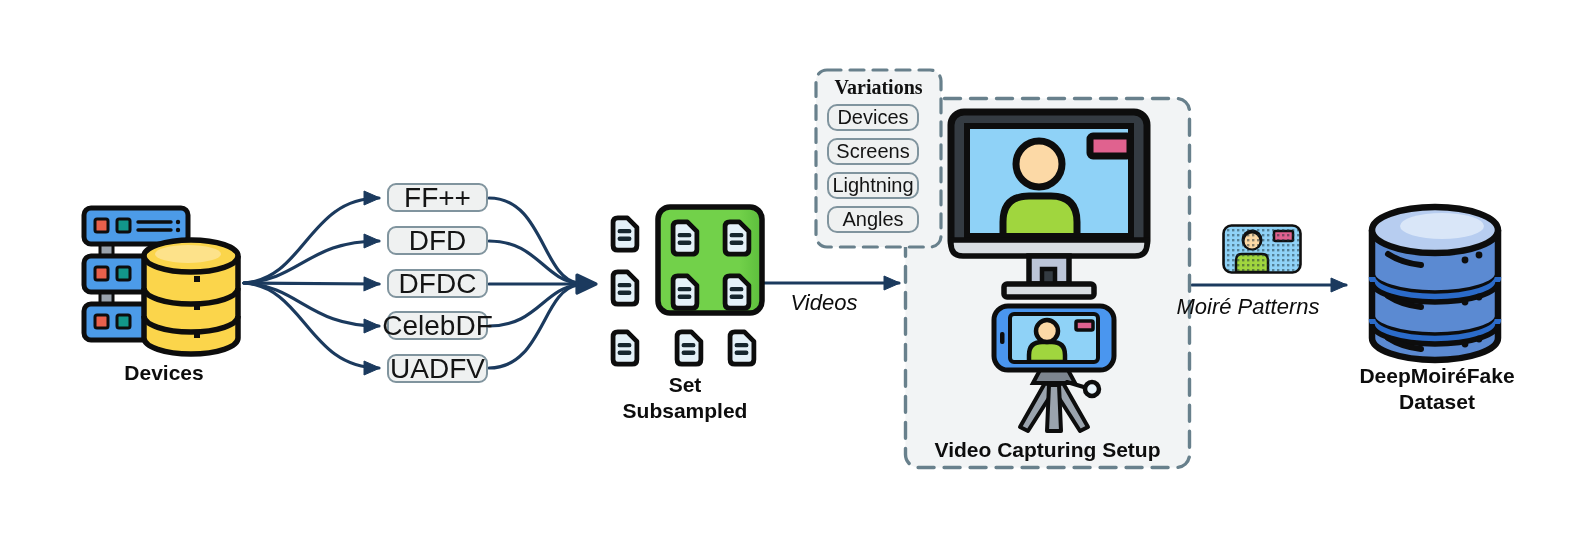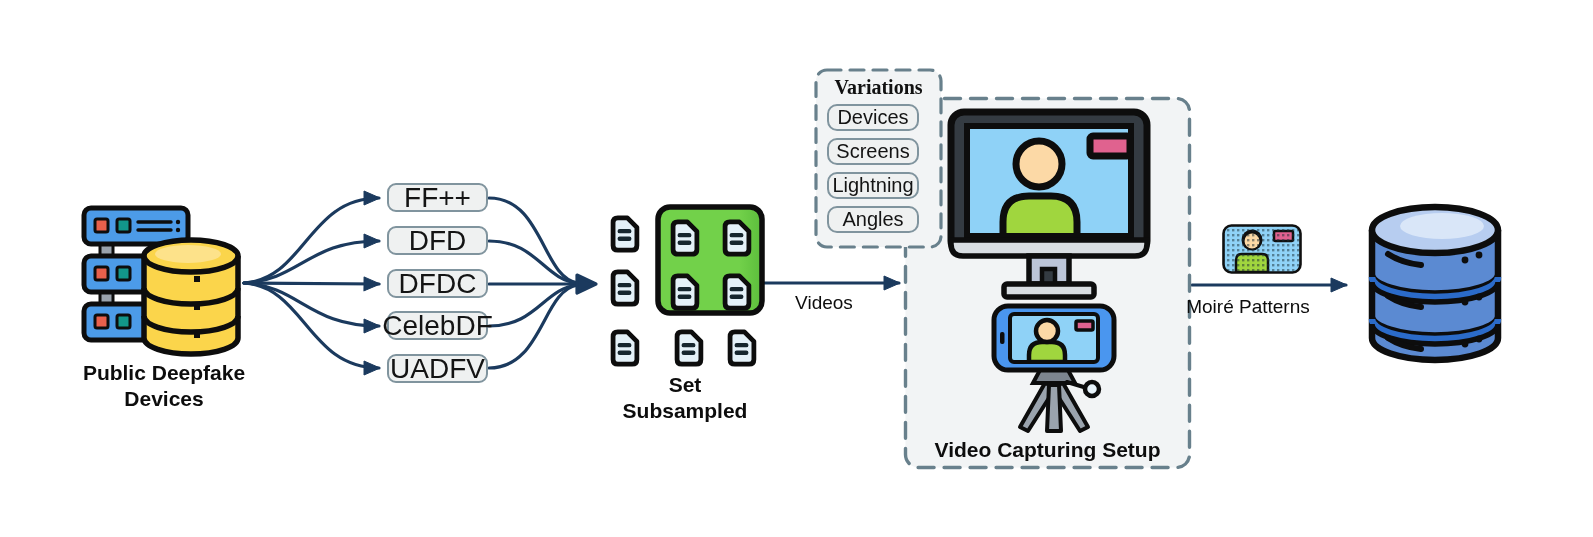--- a/index.html
+++ b/index.html
@@ -1,20 +1,20 @@
 <!DOCTYPE html>
 <html style="--navy: #1b3a5e; --pill-border: #80949e; --pill-bg: #eff1f1; --dashed-border: #68808c; --panel-bg: #f2f4f5; --green-box: #72d14a; --green-box-dark: #5cbe3c; --file-blue: #e4f1f8; --server-blue: #4c9be8; --red-led: #e8604c; --teal-led: #12968a; --conn-gray: #9aa3ad; --db-yellow: #fbd54b; --db-yellow-light: #fde28a; --db-blue: #5b8ad2; --db-blue-top: #b7cdf0; --db-blue-stripe: #2b6bc9; --screen-blue: #8fd2f7; --skin: #fcd9a6; --person-green: #a0d63e; --pink: #e0628f; --monitor-frame: #343b42; --bezel-gray: #d9dee2; --stand-gray: #bcc5d8; --phone-blue: #4a96ef; --tripod-gray: #9aa3ad; --ink: #0d0d0d;"><head>
 <meta charset="utf-8">
 <style>
   html,body{margin:0;padding:0;background:#fff;}
   .page{position:relative;width:1593px;height:537px;background:#fff;overflow:hidden;
         font-family:"Liberation Sans",sans-serif;color:#111;}
   .abs{position:absolute;}
   .lbl{font-weight:bold;font-size:21px;line-height:26px;text-align:center;color:#0d0d0d;}
-  .edge-lbl{font-size:19px;line-height:27px;text-align:center;color:#0d0d0d;}
+  .edge-lbl{font-style:italic;font-size:22px;line-height:27px;text-align:center;color:#0d0d0d;}
   .pill{position:absolute;left:387px;width:101px;height:29px;box-sizing:border-box;
         border:2px solid var(--pill-border);border-radius:9px;background:var(--pill-bg);
         display:flex;align-items:center;justify-content:center;font-size:28px;color:#141414;}
   .vpill{position:absolute;left:827px;width:92px;height:27px;box-sizing:border-box;
         border:2px solid var(--pill-border);border-radius:10px;background:var(--pill-bg);
         display:flex;align-items:center;justify-content:center;font-size:20px;color:#141414;z-index:6;}
   .vtitle{font-weight:bold;font-size:20px;text-align:center;z-index:6;font-family:Liberation Serif, serif;}
   svg{display:block;}
 </style>
 </head>
@@ -93,21 +93,20 @@
       <ellipse cx="113" cy="56" rx="47" ry="16" fill="var(--db-yellow)" stroke="var(--ink)" stroke-width="5.5"></ellipse>
       <ellipse cx="110" cy="54" rx="33" ry="9" fill="var(--db-yellow-light)"></ellipse>
       <path d="M66,88  a47,16 0 0 0 94,0" fill="none" stroke="var(--ink)" stroke-width="5.5"></path>
       <path d="M66,116 a47,16 0 0 0 94,0" fill="none" stroke="var(--ink)" stroke-width="5.5"></path>
       <rect x="116" y="76" width="6" height="6" fill="var(--ink)"></rect>
       <rect x="116" y="104" width="6" height="6" fill="var(--ink)"></rect>
       <rect x="116" y="132" width="6" height="6" fill="var(--ink)"></rect>
     </g>
   </svg>
   <div class="abs lbl" style="left:44px;top:360px;width:240px;z-index:3">
-    <span style="display:block">Public Deepfake</span>
     <span style="display:block">Devices</span>
   </div>
 
   <svg class="abs" style="left:595px;top:195px;z-index:3" width="180" height="180" viewBox="0 0 180 180">
     <defs>
       <linearGradient id="gg" x1="0" y1="0" x2="1" y2="0">
         <stop offset="0.78" stop-color="var(--green-box)"></stop>
         <stop offset="1" stop-color="var(--green-box-dark)"></stop>
       </linearGradient>
       <symbol id="file" viewBox="0 0 34 42">
@@ -226,14 +225,18 @@
     </g>
     <g fill="var(--ink)">
       <circle cx="103" cy="62" r="3.4"></circle>
         <circle cx="117" cy="57" r="3.4"></circle>
       <circle cx="103" cy="104" r="3.4"></circle>
         <circle cx="117" cy="99" r="3.4"></circle>
       <circle cx="103" cy="146" r="3.4"></circle>
         <circle cx="117" cy="141" r="3.4"></circle>
     </g>
   </svg>
+  <div class="abs lbl" style="left:1334px;top:363px;width:206px;z-index:3">
+    <span style="display:block">DeepMoiréFake</span>
+    <span style="display:block">Dataset</span>
+  </div>
 
 </div>
 
 </body></html>

